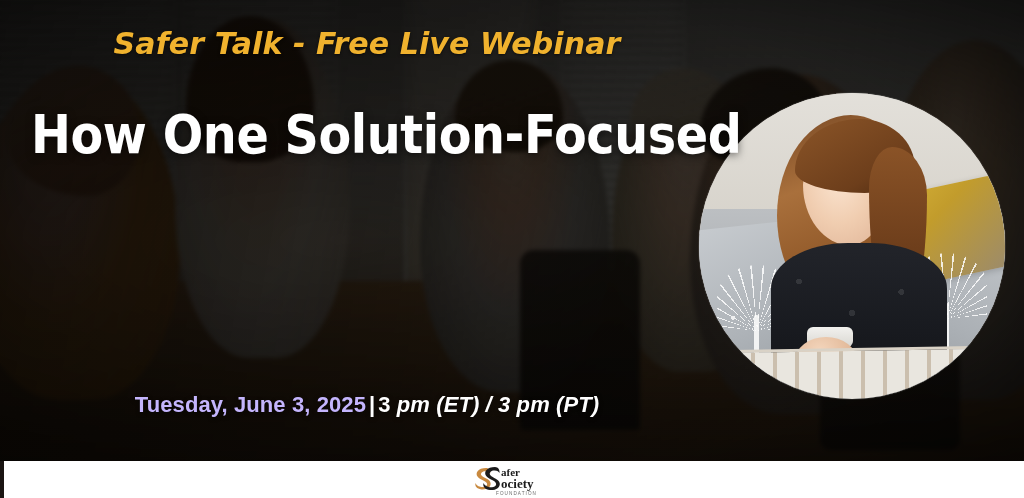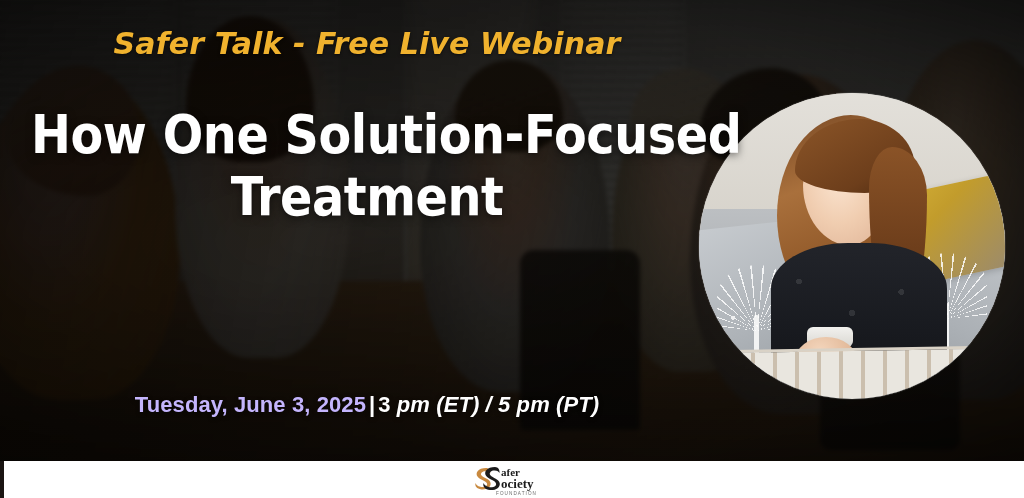--- a/index.html
+++ b/index.html
@@ -350,26 +350,25 @@
     <div class="pt-table"></div>
     <span class="sr">Smiling woman with long auburn hair in a black floral dress holding a cup on a grey sofa</span>
   </div>
 
   <div class="content">
 
     <div class="eyebrow">Safer Talk - Free Live Webinar</div>
 
     <div class="headline">
       <span class="hl-line">How One Solution-Focused</span>
-      <span class="hl-line">Treatment</span>
     </div>
 
     <div class="datetime">
       <span class="dt-date">Tuesday, June 3, 2025</span><span class="dt-sep">|</span><span class="dt-time-lead">3</span>
-      <span class="dt-time">pm (ET) / 5 pm (PT)</span>
+      <span class="dt-time">pm (ET) / 3 pm (PT)</span>
     </div>
   </div>
 
   <div class="footer">
     <div class="logo">
       <svg class="logo-svg" width="92" height="32" viewBox="0 0 92 32" xmlns="http://www.w3.org/2000/svg">
 
         <path d="M18 4 C10 4 7 9 9.5 12.5 C12 16 18 16.5 19 19.5 C19.8 22 16.5 23.5 12.5 22.8 C9.5 22.2 8 20.5 7.6 19 C6.5 21.8 8.6 25 13.5 25.4 C19 25.8 23 23 22.6 19.2 C22.2 15 15.8 14.2 13.6 11.6 C12 9.7 13.8 7 17.6 7.2 C20.2 7.3 21.6 8.4 22.2 9.6 C22.6 6.6 21 4 18 4 Z" fill="#c8893f"></path>
 
         <path d="M27 3 C19 3 15.5 8 18 11.8 C20.6 15.6 27 16.2 28 19.4 C28.8 22.2 25 23.8 20.8 23 C17.6 22.4 16 20.6 15.6 19 C14.4 22 16.8 25.6 22 26 C28 26.4 32.2 23.4 31.8 19.4 C31.4 15 24.6 14 22.4 11.2 C20.7 9.1 22.6 6.2 26.6 6.4 C29.4 6.5 30.9 7.7 31.5 9 C31.9 5.8 30.2 3 27 3 Z" fill="#1b1b1b"></path>

